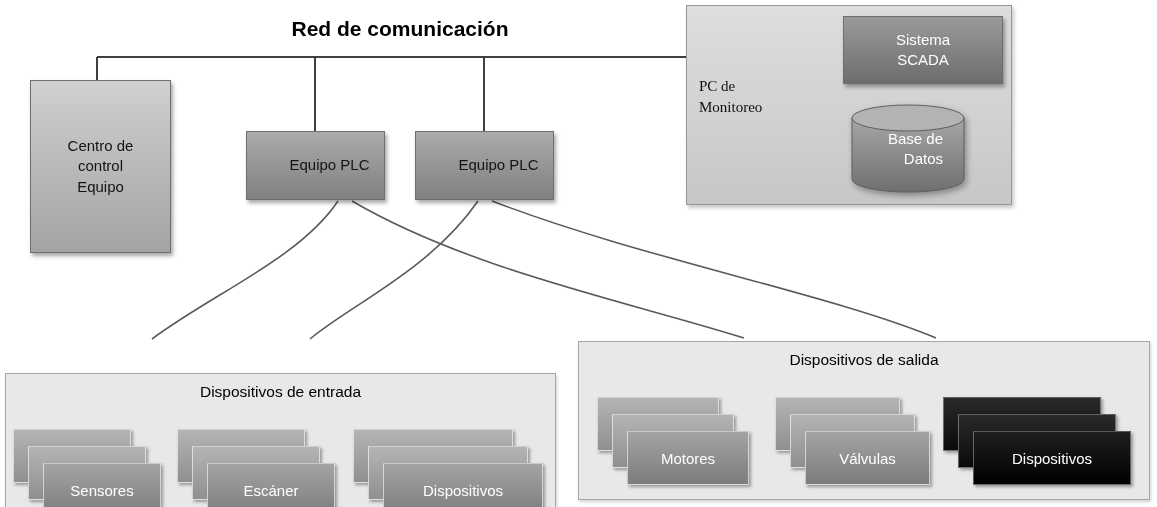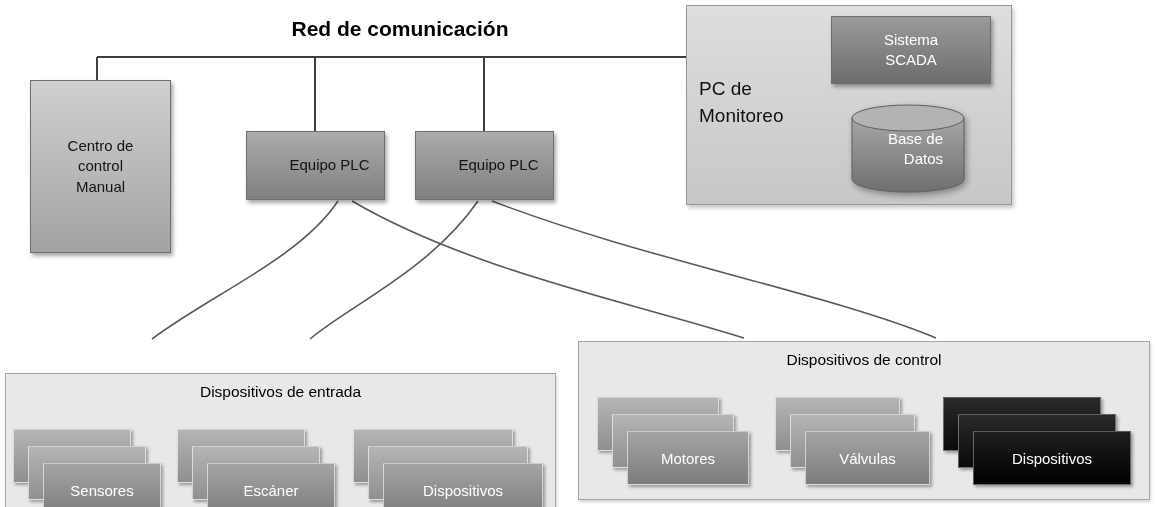--- a/index.html
+++ b/index.html
@@ -6,24 +6,24 @@
   body { font-family:"Liberation Sans", sans-serif; background:#fff; }
   .canvas { position:relative; width:1157px; height:507px; background:#ffffff; overflow:hidden; }
   .abs { position:absolute; }
   .net-title { font-weight:bold; font-size:21px; color:#000; text-align:center; }
   .lines { position:absolute; left:0; top:0; pointer-events:none; }
   .node { display:flex; align-items:center; justify-content:center; text-align:center;
           font-size:15px; color:#141414; border:1px solid #6f6f6f;
           box-shadow:2px 3px 4px rgba(0,0,0,.35); line-height:1.35; }
   .node-light { background:linear-gradient(180deg,#d0d0d0,#a3a3a3); }
   .node-mid   { background:linear-gradient(180deg,#ababab,#808080);padding-left:28px; }
-  .node-dark  { background:linear-gradient(180deg,#9a9a9a,#6d6d6d); color:#fff; }
+  .node-dark  { background:linear-gradient(180deg,#9a9a9a,#6d6d6d); color:#fff;margin-left:12px; }
   .pc-box { background:linear-gradient(180deg,#dedede,#c7c7c7); border:1px solid #979797;
             box-shadow:2px 3px 4px rgba(0,0,0,.22); }
-  .pc-label { font-size:19px; color:#111; line-height:1.4; }
+  .pc-label { font-size:15px; color:#111; line-height:1.4;font-family:Liberation Serif, serif; }
   .panel { background:var(--panel_bg,#e8e8e8); border:1px solid #a6a6a6; box-shadow:1px 2px 3px rgba(0,0,0,.18); }
   .panel-title { font-size:15.5px; color:#000; text-align:center; padding-top:9px; }
   .stack-box { position:absolute; display:flex; align-items:center; justify-content:center;
                font-size:15px; color:#fff; border:1px solid rgba(255,255,255,.6);
                box-shadow:2px 2px 3px rgba(0,0,0,.35); height:54px;
                background:linear-gradient(180deg,#a4a4a4,#7c7c7c); overflow:hidden; }
   .stack-box.back { background:linear-gradient(180deg,#b4b4b4,#909090); color:rgba(255,255,255,.85); }
   .stack-box.black { background:linear-gradient(180deg,#1e1e1e,#000); border-color:rgba(255,255,255,.35); }
   .stack-box.black.back { background:linear-gradient(180deg,#2a2a2a,#0a0a0a); color:rgba(255,255,255,.78); }
   .cyl-label { position:absolute; text-align:right; font-size:15px; color:#fff; line-height:1.3; }
@@ -40,21 +40,21 @@
     <path d="M484 57 V131" stroke="#3f3f3f" stroke-width="2" fill="none"></path>
     <path d="M338 201 C300 258 212 294 152 339" stroke="#5a5a5a" stroke-width="1.6" fill="none"></path>
     <path d="M478 201 C430 270 352 304 310 339" stroke="#5a5a5a" stroke-width="1.6" fill="none"></path>
     <path d="M352 201 C470 270 630 302 744 338" stroke="#5a5a5a" stroke-width="1.6" fill="none"></path>
     <path d="M492 201 C640 258 830 294 936 338" stroke="#5a5a5a" stroke-width="1.6" fill="none"></path>
   </svg>
 
   <div class="abs net-title" style="left:250px; top:17px; width:300px;">Red de comunicación</div>
 
   <div class="abs node node-light" style="left:30px; top:80px; width:141px; height:173px;">
-    <span style="width:92px;">Centro de control Manual</span>
+    <span style="width:92px;">Centro de control Equipo</span>
   </div>
 
   <div class="abs node node-mid" style="left:246px; top:131px; width:139px; height:69px;">
     <span>Equipo PLC</span>
   </div>
   <div class="abs node node-mid" style="left:415px; top:131px; width:139px; height:69px;">
     <span>Equipo PLC</span>
   </div>
 
   <div class="abs pc-box" style="left:686px; top:5px; width:326px; height:200px;">
@@ -95,21 +95,21 @@
     </div>
 
     <div>
       <div class="stack-box back" style="left:347px; top:55px; width:160px;">Dispositivos</div>
       <div class="stack-box back" style="left:362px; top:72px; width:160px;">Dispositivos</div>
       <div class="stack-box" style="left:377px; top:89px; width:160px;">Dispositivos</div>
     </div>
   </div>
 
   <div class="abs panel" style="left:578px; top:341px; width:572px; height:159px;">
-    <div class="panel-title">Dispositivos de control</div>
+    <div class="panel-title">Dispositivos de salida</div>
 
     <div>
       <div class="stack-box back" style="left:18px; top:55px; width:122px;">Motores</div>
       <div class="stack-box back" style="left:33px; top:72px; width:122px;">Motores</div>
       <div class="stack-box" style="left:48px; top:89px; width:122px;">Motores</div>
     </div>
 
     <div>
       <div class="stack-box back" style="left:196px; top:55px; width:125px;">Válvulas</div>
       <div class="stack-box back" style="left:211px; top:72px; width:125px;">Válvulas</div>

